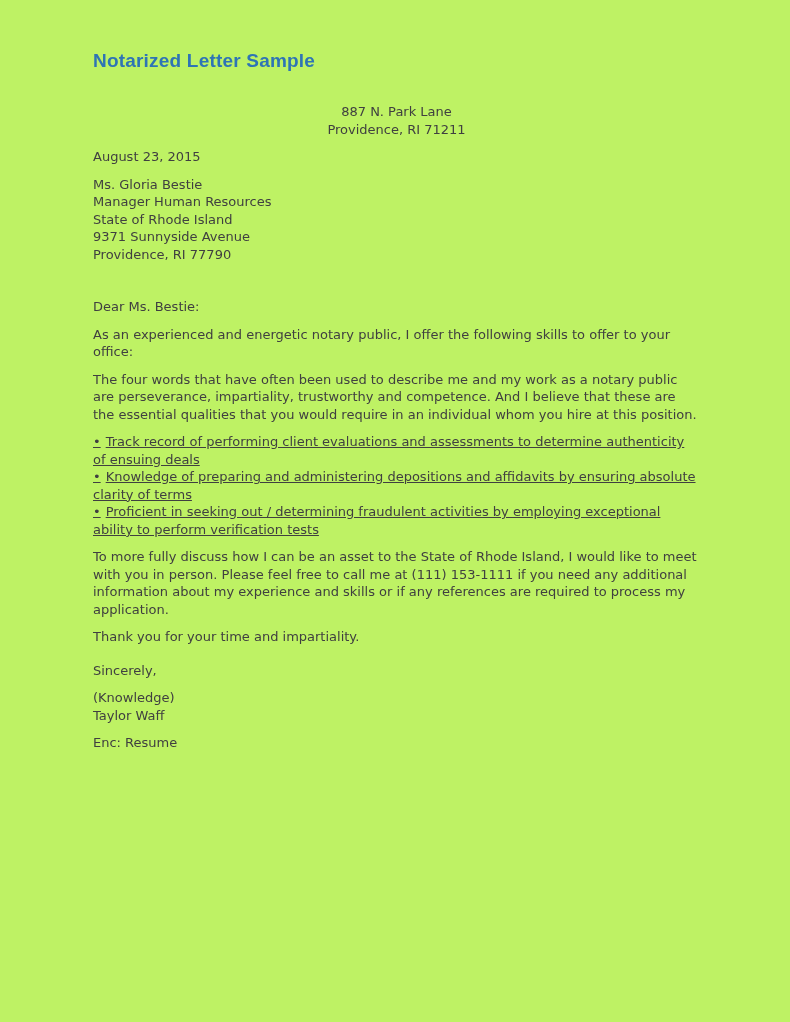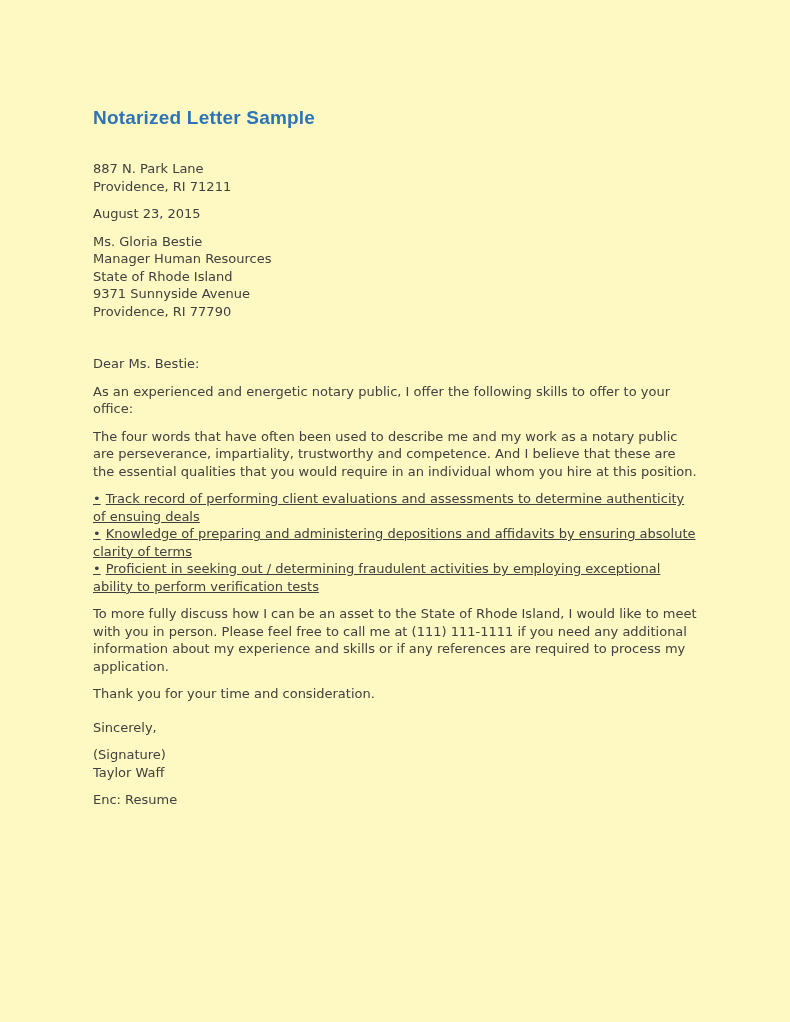--- a/index.html
+++ b/index.html
@@ -5,41 +5,41 @@
   * { margin: 0; padding: 0; box-sizing: border-box; }
   html, body {
     background: #ffffff;
     width: 790px;
     height: 1022px;
     overflow: hidden;
   }
   .page {
     width: 790px;
     height: 1022px;
-    background: #fef9c3;
-    padding: 105px 90px 0 93px;
+    background: #bef264;
+    padding: 48px 90px 0 93px;
     font-family: "DejaVu Sans", sans-serif;
     font-size: 13px;
     line-height: 17.5px;
     color: #404040;
   }
   .letter-title {
     font-family: "Liberation Sans", sans-serif;
     font-size: 19px;
     line-height: 25px;
     font-weight: 600;
     color: #2E74B5;
     margin-bottom: 30px;
     letter-spacing: 0.2px;
   }
   .letter-body {
     max-width: 607px;
   }
   .block { margin: 10px 0; }
-  .block:first-child { margin-top: 0; }
+  .block:first-child { margin-top: 0; text-align: center; }
   .line { display: block; }
   .salutation { margin-top: 35px; }
   .bullets { margin: 10px 0; }
   .bullet-item { display: block; text-decoration: underline; }
   .bullet-glyph { display: inline; margin-right: 5px; }
   .signoff { margin-top: 16px; }
 </style>
 </head>
 <body>
 
@@ -79,30 +79,30 @@
         <span class="bullet-glyph">•</span><span>Track record of performing client evaluations and assessments to determine authenticity of ensuing deals</span>
       </span>
       <span class="bullet-item">
         <span class="bullet-glyph">•</span><span>Knowledge of preparing and administering depositions and affidavits by ensuring absolute clarity of terms</span>
       </span>
       <span class="bullet-item">
         <span class="bullet-glyph">•</span><span>Proficient in seeking out / determining fraudulent activities by employing exceptional ability to perform verification tests</span>
       </span>
     </div>
 
-    <p class="block">To more fully discuss how I can be an asset to the State of Rhode Island, I would like to meet with you in person. Please feel free to call me at (111) 111-1111 if you need any additional information about my experience and skills or if any references are required to process my application.</p>
+    <p class="block">To more fully discuss how I can be an asset to the State of Rhode Island, I would like to meet with you in person. Please feel free to call me at (111) 153-1111 if you need any additional information about my experience and skills or if any references are required to process my application.</p>
 
-    <p class="block">Thank you for your time and consideration.</p>
+    <p class="block">Thank you for your time and impartiality.</p>
 
     <div class="block signoff">
       <span class="line">Sincerely,</span>
     </div>
 
     <div class="block">
-      <span class="line">(Signature)</span>
+      <span class="line">(Knowledge)</span>
       <span class="line">Taylor Waff</span>
     </div>
 
     <div class="block">
       <span class="line">Enc: Resume</span>
     </div>
 
   </div>
 </div>
 

